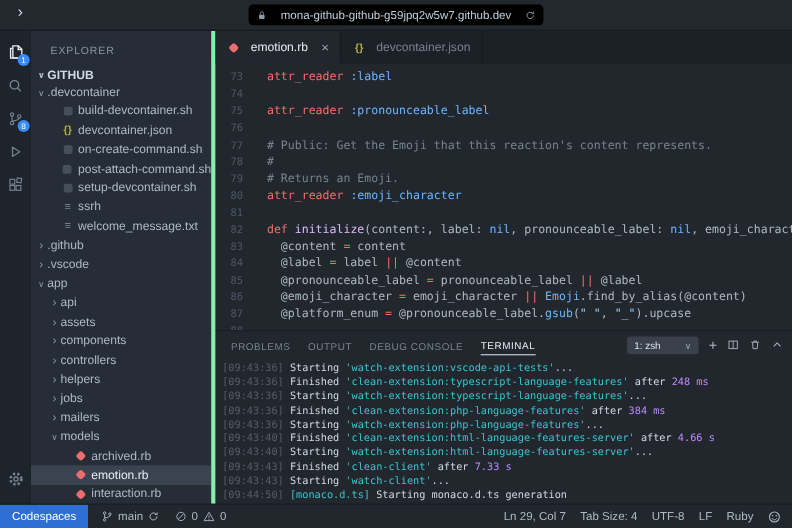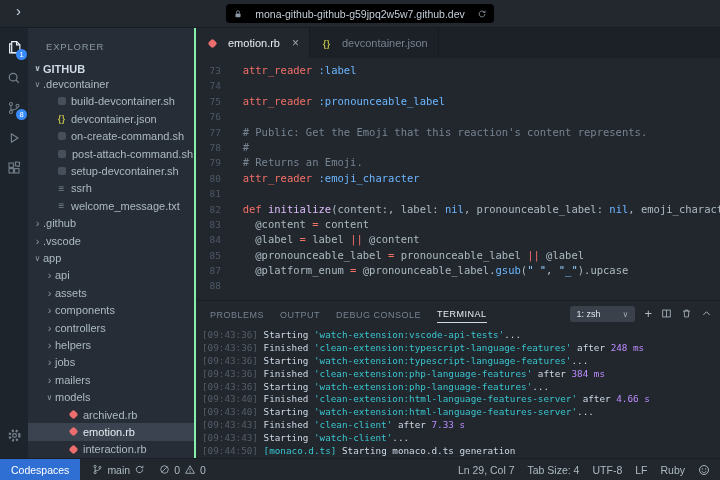--- a/index.html
+++ b/index.html
@@ -26,21 +26,21 @@
     align-items:center; padding-top:6px; flex:0 0 28px; }
   .ab-item { width:28px; height:27px; display:flex; align-items:center; justify-content:center;
     color:#768390; position:relative; margin-bottom:3px; cursor:pointer; }
   .ab-item.active { color:#e6edf3; }
   .badge { position:absolute; right:1px; bottom:1px; min-width:11px; height:11px;
     background:#388bfd; border-radius:6px; color:#fff; font-size:7.5px; line-height:11px;
     text-align:center; padding:0 2px; }
   #activity-bottom { margin-top:auto; margin-bottom:6px; }
 
   
-  #sidebar { width:168px; background:#262d36; flex:0 0 168px; border-right:2px solid #86efac;
+  #sidebar { width:168px; background:#262d36; flex:0 0 168px; border-right:4px solid #86efac;
     overflow:hidden; display:flex; flex-direction:column; }
   .sb-title { padding:13px 0 10px 18px; font-size:9.5px; letter-spacing:.8px; color:#8b98a5; }
   .section-row { height:18px; display:flex; align-items:center; font-size:11px; font-weight:bold;
     color:#cdd9e5; padding-left:4px; cursor:pointer; }
   .section-row .tw { width:12px; text-align:center; color:#adbac2; font-size:8px; }
   #tree { flex:1; }
   .trow { height:17.4px; display:flex; align-items:center; font-size:11px; color:#adbac2;
     cursor:pointer; white-space:nowrap; }
   .trow.sel { background:#3b4350; color:#e6edf3; }
   .tw { flex:0 0 11px; text-align:center; color:#8b98a5; font-size:8px; }
@@ -358,20 +358,24 @@
           </div>
           <div class="cl">
             <span class="gut">84</span>
             <span class="code"><span class="tok-p">    @label </span><span class="tok-k">=</span><span class="tok-p"> label </span><span class="tok-k">||</span><span class="tok-p"> @content</span></span>
           </div>
           <div class="cl">
             <span class="gut">85</span>
             <span class="code"><span class="tok-p">    @pronounceable_label </span><span class="tok-k">=</span><span class="tok-p"> pronounceable_label </span><span class="tok-k">||</span><span class="tok-p"> @label</span></span>
           </div>
           <div class="cl">
+            <span class="gut">86</span>
+            <span class="code"><span class="tok-p">    @emoji_character </span><span class="tok-k">=</span><span class="tok-p"> emoji_character </span><span class="tok-k">||</span><span class="tok-p"> </span><span class="tok-b">Emoji</span><span class="tok-p">.find_by_alias(@content)</span></span>
+          </div>
+          <div class="cl">
             <span class="gut">87</span>
             <span class="code"><span class="tok-p">    @platform_enum </span><span class="tok-k">=</span><span class="tok-p"> @pronounceable_label.</span><span class="tok-b">gsub</span><span class="tok-p">(</span><span class="tok-s">" "</span><span class="tok-p">, </span><span class="tok-s">"_"</span><span class="tok-p">).upcase</span></span>
           </div>
           <div class="cl">
             <span class="gut">88</span>
             <span class="code"></span>
           </div>
         </div>
 
       <div id="panel">

